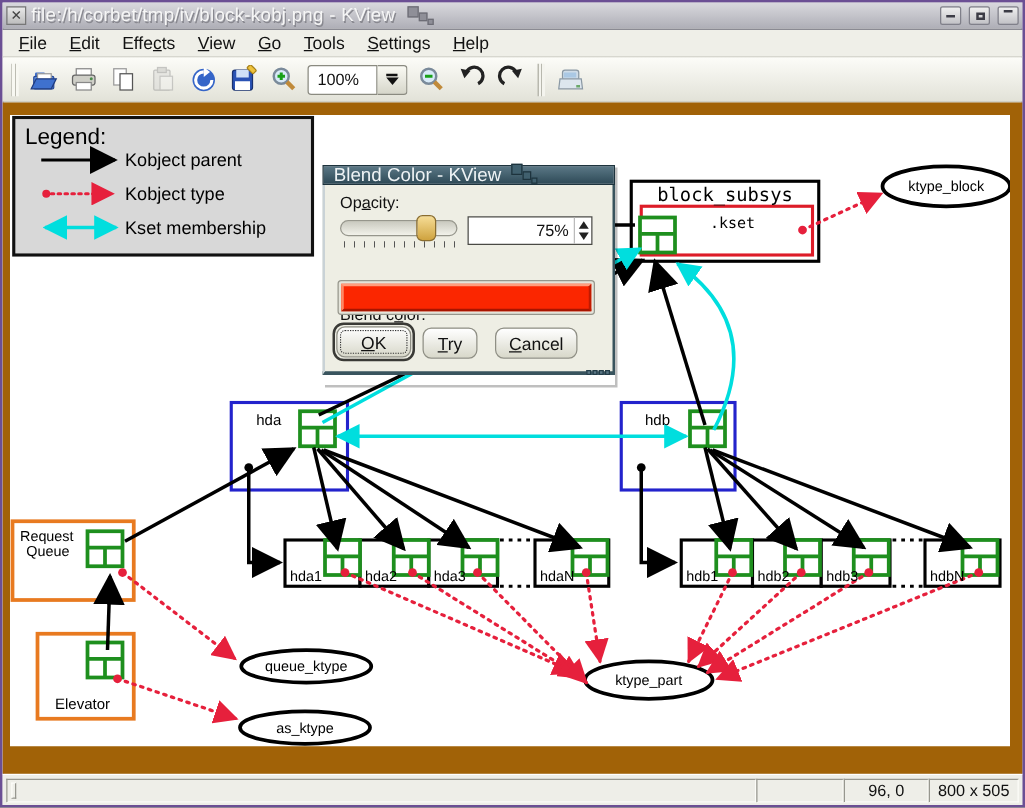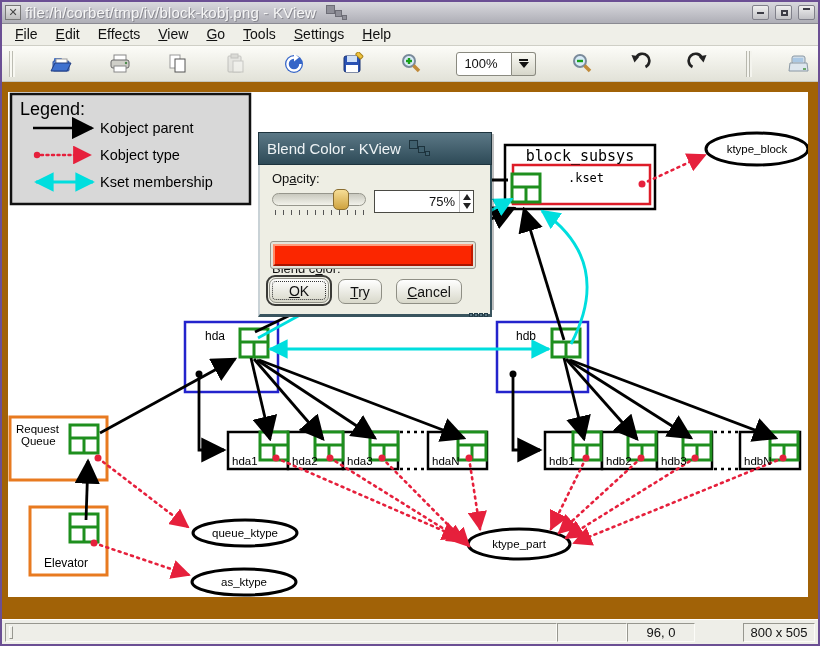--- a/index.html
+++ b/index.html
@@ -48,21 +48,20 @@
     background:#efefe8; border-bottom:1px solid #cfcfc6; padding-left:4px;
     font-size:14px; color:#111;
   }
   .menu-item{ padding:2px 9px; }
   .menu-item u{ text-decoration:underline; }
   
   .toolbar{
     height:36px; flex:0 0 36px; display:flex; align-items:center;
     background:linear-gradient(#fcfcf8,#e2e2d8); padding:2px 4px; gap:2px;
     border-bottom:1px solid #c6c6bc;
-    justify-content:space-between;
   }
   .grip{ width:6px; height:26px; margin:0 3px;
     background:repeating-linear-gradient(90deg,#bcbcb2 0 1px,#f8f8f2 1px 3px);}
   .tbtn{ width:30px;height:30px; display:flex;align-items:center;justify-content:center; border-radius:3px;}
   .tbtn.disabled{ opacity:.45; filter:grayscale(.8); }
   .combo{ display:flex; align-items:center; margin:0 2px;}
   .combo-field{
     width:56px;height:24px;background:#fff;border:1px solid #8a8a80;
     border-radius:3px 0 0 3px; font-size:13px; padding:3px 0 0 7px; color:#111;
   }
@@ -75,21 +74,21 @@
   .combo-arrow .tri{width:0;height:0;border:5px solid transparent;border-top:6px solid #111;border-bottom:none;}
   .tsep{ width:6px;height:26px;margin:0 4px;
     background:repeating-linear-gradient(90deg,#b8b8ae 0 1px,#f4f4ee 1px 3px);}
   
   .canvas{ flex:1 1 auto; background:#a16207; position:relative; overflow:hidden; }
   .image{ position:absolute; left:6px; top:10px; width:800px; height:505px; background:#fff; }
   
   .dialog{ position:absolute; left:256px; top:50px; width:234px; height:176px; z-index:5;
     box-shadow:2px 2px 0 rgba(0,0,0,.25);}
   .dlg-title{
-    height:33px; background:linear-gradient(#5b7886,#2e4a57);
+    height:16px; background:linear-gradient(#5b7886,#2e4a57);
     border:1px solid #1d333d; color:#eef3f5; font-size:15px;
     display:flex; align-items:center; padding:0 8px; position:relative;
   }
   .dlg-cascade{display:flex; margin-left:8px; height:20px;}
   .dlg-cascade i{display:block;background:#40606e;border:1px solid #1d333d;}
   .dlg-cascade i:nth-child(1){width:9px;height:9px;margin-top:1px;}
   .dlg-cascade i:nth-child(2){width:7px;height:7px;margin-top:7px;}
   .dlg-cascade i:nth-child(3){width:5px;height:5px;margin-top:12px;}
   .dlg-body{
     position:relative; height:152px; background:#eeeee4;
@@ -477,16 +476,16 @@
       </div>
     </div>
   </div>
 
   <div class="statusbar">
     <div class="spanel main">
         <span class="sgrip"></span>
       </div>
     <div class="spanel" style="width:70px;"></div>
     <div class="spanel" style="width:68px;">96, 0</div>
-    <div class="spanel" style="width:72px;margin-left:48px;">800 x 505</div>
+    <div class="spanel" style="width:72px;">800 x 505</div>
   </div>
 
 </div>
 
 </body></html>

